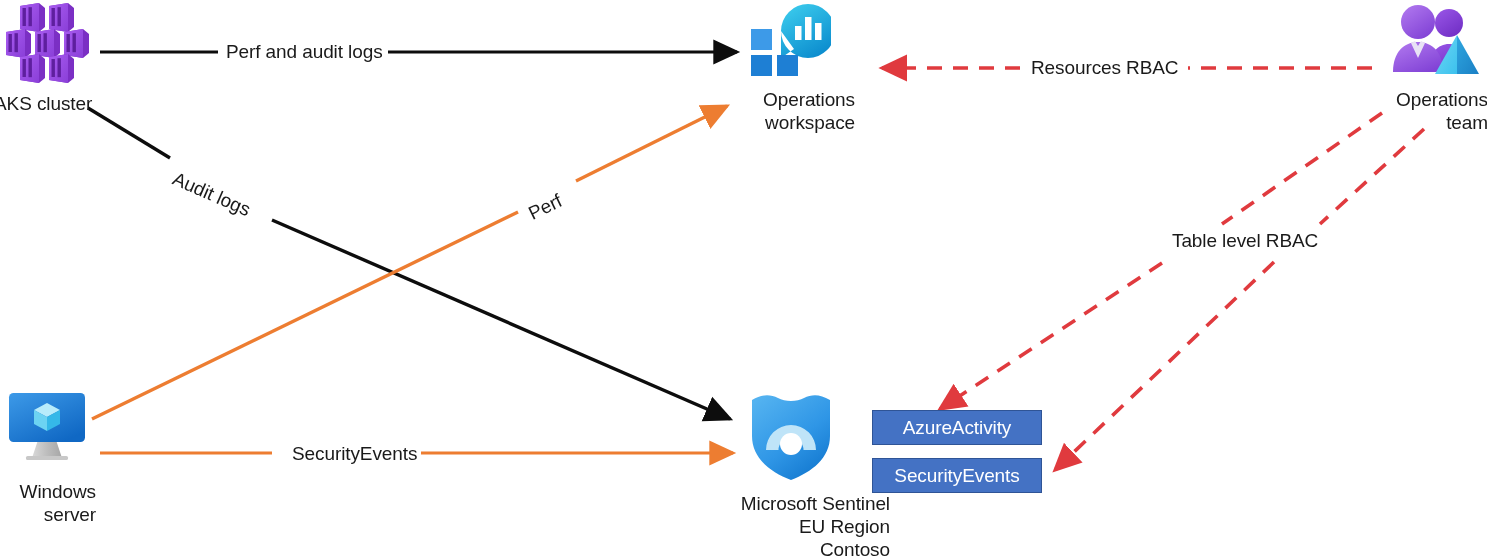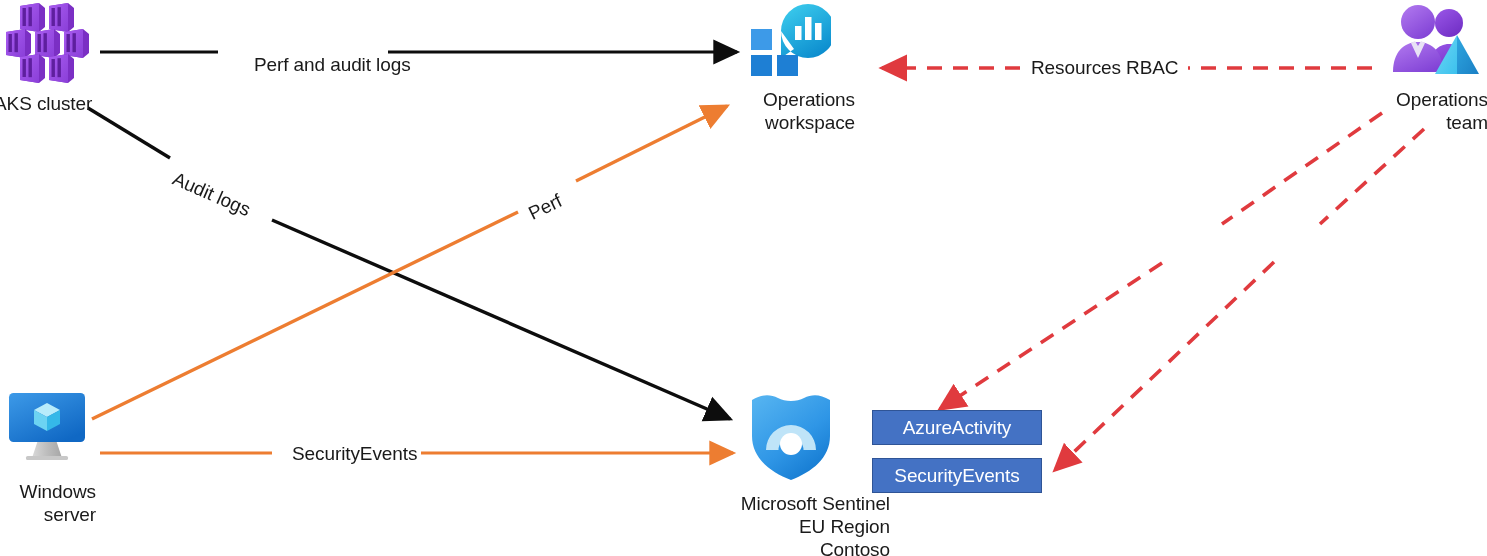--- a/index.html
+++ b/index.html
@@ -286,28 +286,29 @@
 
       <path d="M24,41 L31,56 L38,41 L34,39 L31,44 L28,39 Z" fill="#e8e2f5"></path>
 
       <path d="M70,33 L92,72 L70,72 Z" fill="url(#pyrRight)"></path>
       <path d="M70,33 L48,72 L70,72 Z" fill="url(#pyrLeft)"></path>
     </svg>
   </div>
   <div class="node-label" style="left:1378px; top:88px; width:110px;">Operations
 team</div>
 
-  <div class="edge-label" style="left:222px; top:54px;margin-left:28px;">Perf and audit logs</div>
+  <div class="edge-label" style="left:222px; top:41px;">Perf and audit logs</div>
 
   <div class="edge-label rot" style="left:178px; top:168px; transform: rotate(23.5deg); transform-origin: left top;">Audit logs</div>
 
   <div class="edge-label rot" style="left:525px; top:205px; transform: rotate(-26deg); transform-origin: left top;">Perf</div>
 
   <div class="edge-label" style="left:288px; top:443px;">SecurityEvents</div>
 
   <div class="edge-label" style="left:1027px; top:57px;">Resources RBAC</div>
 
+  <div class="edge-label" style="left:1168px; top:230px;">Table level RBAC</div>
 
   <div class="table-box" style="left:872px; top:410px; width:170px; height:35px;">AzureActivity</div>
 
   <div class="table-box" style="left:872px; top:458px; width:170px; height:35px;">SecurityEvents</div>
 
 </div>
 
 </body></html>

